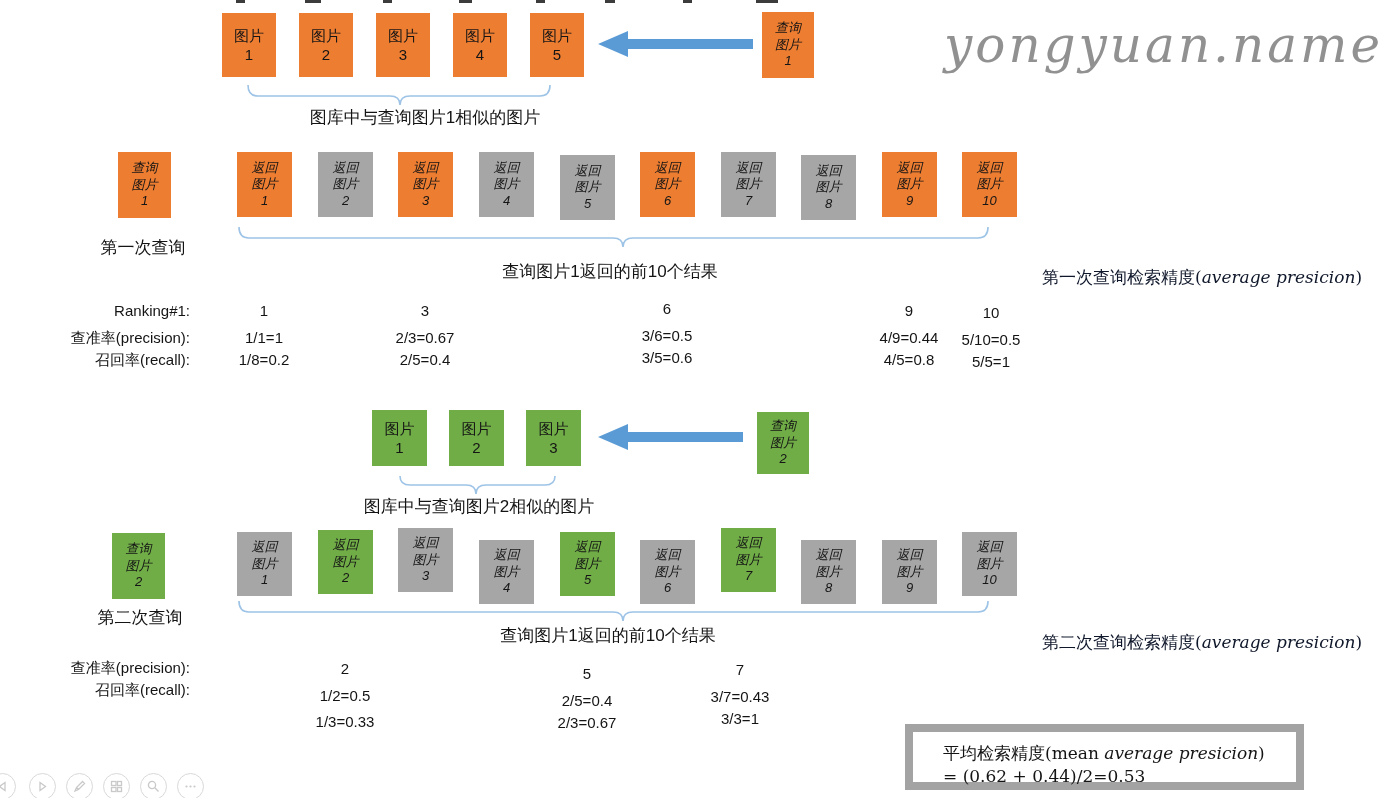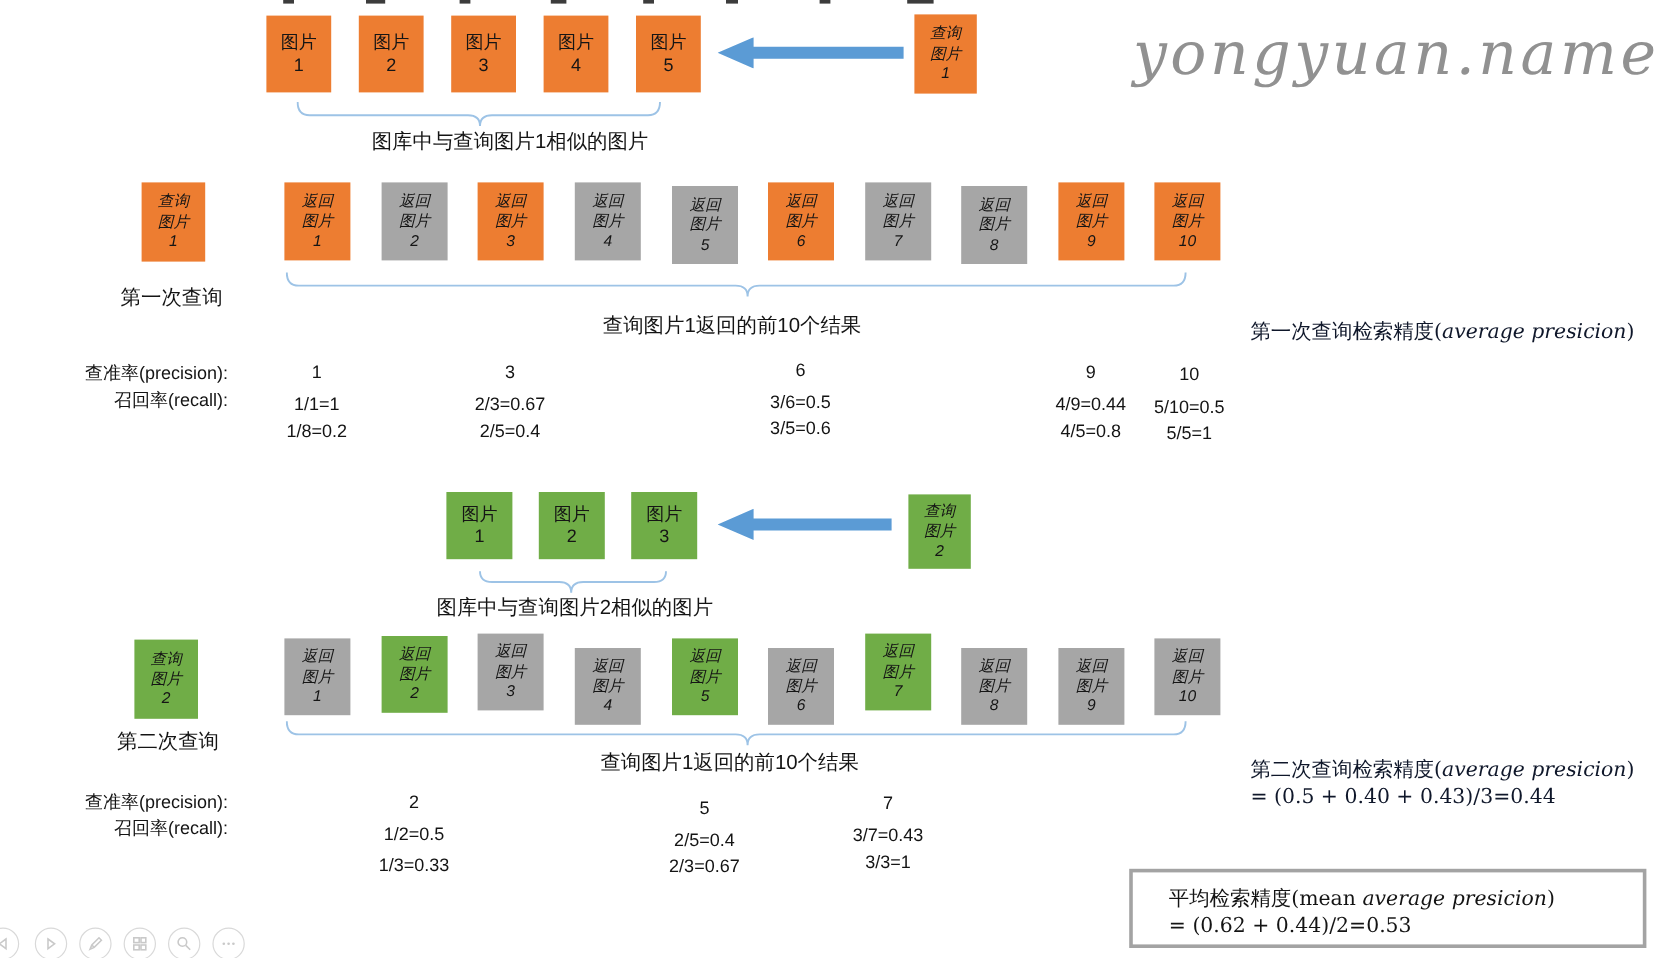--- a/index.html
+++ b/index.html
@@ -34,23 +34,23 @@
   .tcol div { height:22px; }
   .tcol .r1 { height:27px; }
 
   
   .ap { position:absolute; left:1042px; font-size:17px; line-height:22px; color:#0f172a; }
   .lat-it { font-family:"DejaVu Serif", serif; font-style:italic; }
   .lat-up { font-family:"DejaVu Serif", serif; }
   .mathline { font-family:"DejaVu Serif", serif; font-size:17px; }
 
   
-  .redbox { position:absolute; left:905px; top:724px; width:431px; height:66px;
-            border:3px solid #a3a3a3; padding:10px 0 0 30px; font-size:17px;
-            line-height:23px; color:#141414; background:#fff;margin-left:36px; }
+  .redbox { position:absolute; left:905px; top:724px; width:399px; height:66px;
+            border:8px solid #a3a3a3; padding:10px 0 0 30px; font-size:17px;
+            line-height:23px; color:#141414; background:#fff; }
 
   
   .wm { position:absolute; right:10px; top:16px; font-family:"DejaVu Serif", serif;
         font-style:italic; font-size:50px; letter-spacing:3px; color:#919191; }
 
   
   .dash { position:absolute; top:0; height:3px; background:#3c3c3c; }
 
   
   .tbtn { position:absolute; width:27px; height:27px; border:1px solid #d9d9d9;
@@ -131,20 +131,21 @@
 <div class="box sm orange" style="left:962px;top:152px;width:55px;height:65px">返回
 图片
 10</div>
 
 <svg class="brace" style="left:238px;top:226px" width="752" height="24">
   <path d="M1,1 Q1,12 11,12 L375,12 Q385,12 385,21 Q385,12 395,12 L740,12 Q750,12 750,1"></path>
 </svg>
 <div class="cap" style="left:460px;top:260px;width:300px">查询图片1返回的前10个结果</div>
 
 <div class="tlabels" style="top:302px">
+  <div class="r1">Ranking#1:</div>
   <div>查准率(precision):</div>
   <div>召回率(recall):</div>
 </div>
 <div class="tcol" style="left:199px;top:302px">
   <div class="r1">1</div>
   <div>1/1=1</div>
   <div>1/8=0.2</div>
 </div>
 <div class="tcol" style="left:360px;top:302px">
   <div class="r1">3</div>
@@ -251,21 +252,20 @@
 <div class="tcol t2" style="left:675px;top:661px">
   <div class="r1">7</div>
   <div>3/7=0.43</div>
   <div>3/3=1</div>
 </div>
 
 <div class="ap" style="top:631px">
   <div>
     <span class="cn">第二次查询检索精度</span><span class="lat-up">(</span><span class="lat-it">average presicion</span><span class="lat-up">)</span>
   </div>
-  <div class="mathline">= (0.5 + 0.40 + 0.43)/3=0.44</div>
 </div>
 
 <div class="redbox">
   <div>
     <span class="cn">平均检索精度</span><span class="lat-up">(mean </span><span class="lat-it">average presicion</span><span class="lat-up">)</span>
   </div>
   <div class="mathline">= (0.62 + 0.44)/2=0.53</div>
 </div>
 
 <div class="tbtn" style="left:-11px;top:773px">

